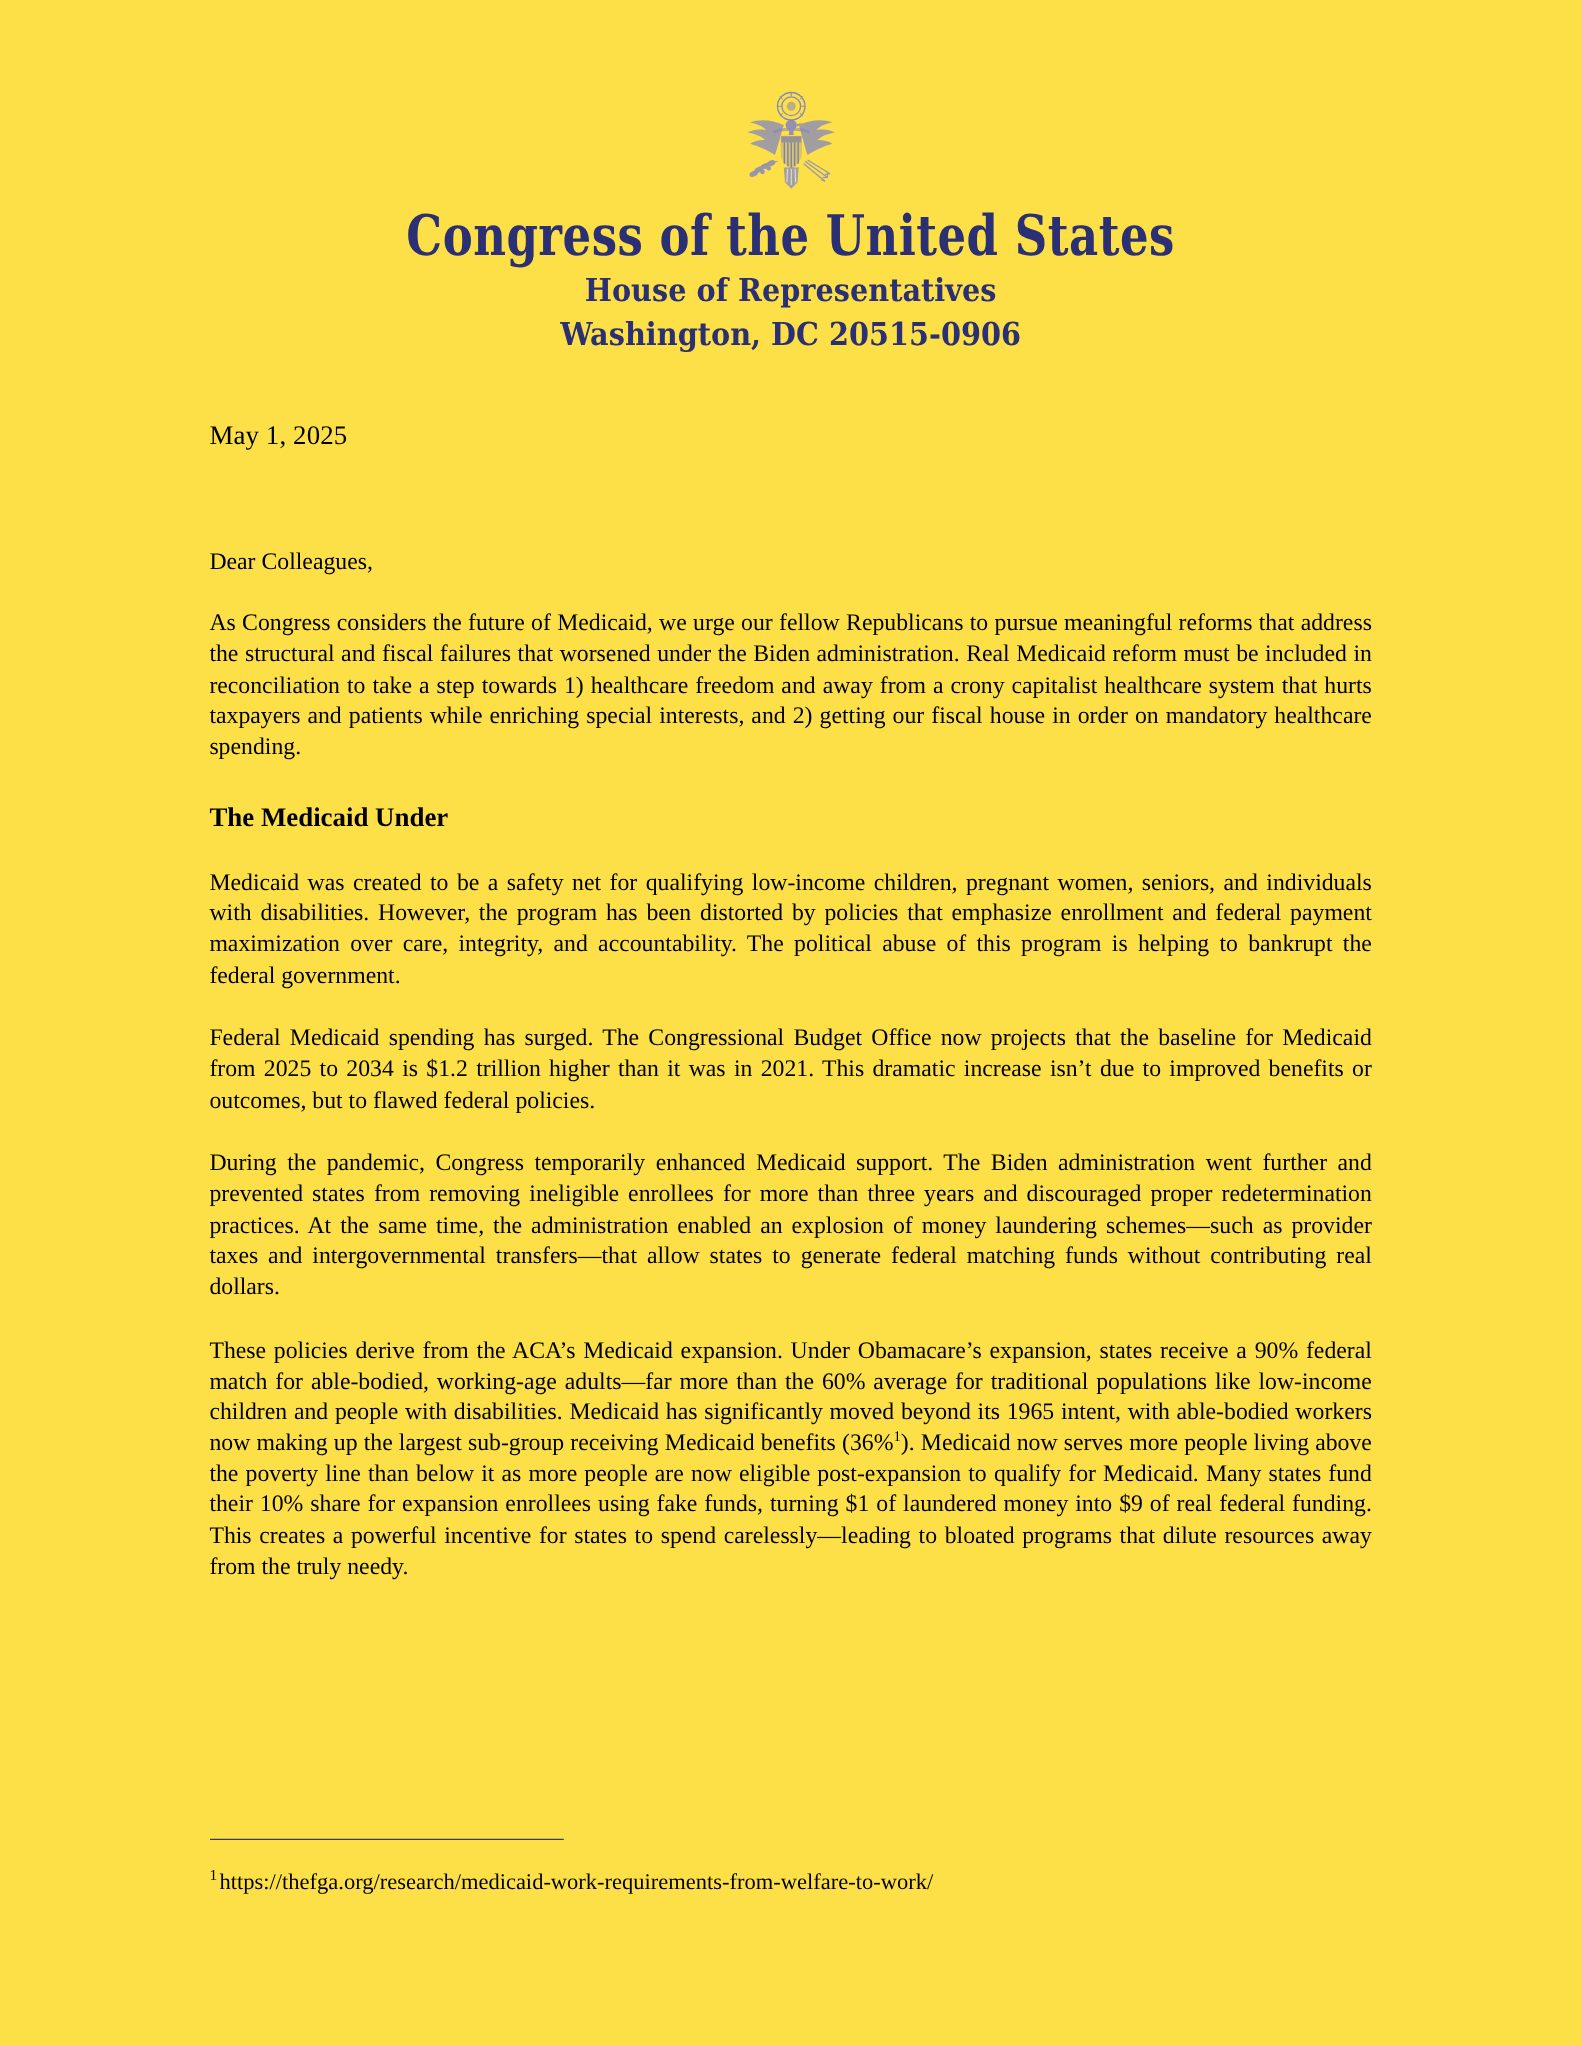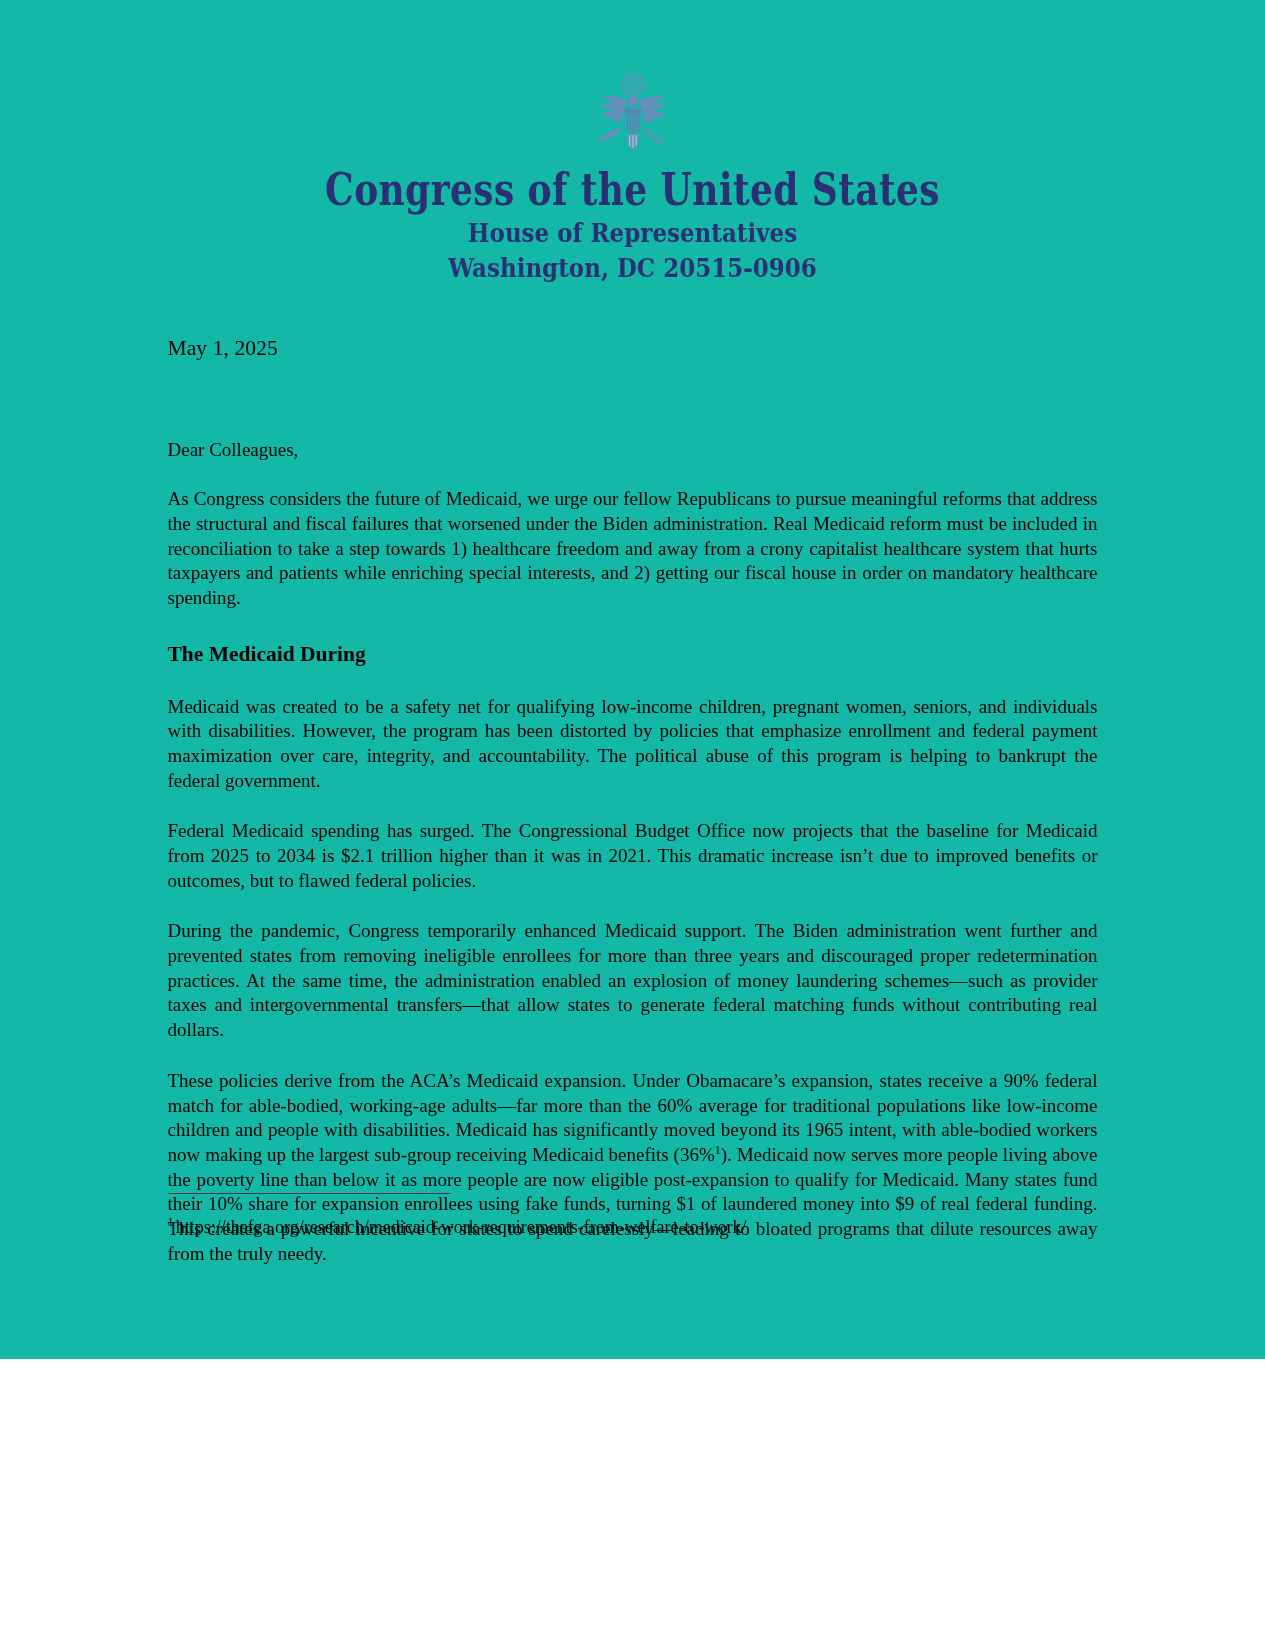--- a/index.html
+++ b/index.html
@@ -7,22 +7,22 @@
     padding: 0;
     background: #ffffff;
   }
   body {
     font-family: "Liberation Serif", "DejaVu Serif", serif;
     color: #000000;
   }
   .page {
     position: relative;
     width: 1265px;
-    height: 1359px;
-    background: #14b8a6;
+    height: 1637px;
+    background: #fde047;
     overflow: hidden;
     box-sizing: border-box;
   }
 
   
   .letterhead {
     padding-top: 72px;
     text-align: center;
   }
   .seal-wrap {
@@ -224,25 +224,25 @@
   </div>
 
   <div class="doc-body">
 
     <div class="date-line">May 1, 2025</div>
 
     <div class="salutation">Dear Colleagues,</div>
 
     <p class="para">As Congress considers the future of Medicaid, we urge our fellow Republicans to pursue meaningful reforms that address the structural and fiscal failures that worsened under the Biden administration.  Real Medicaid reform must be included in reconciliation to take a step towards 1) healthcare freedom and away from a crony capitalist healthcare system that hurts taxpayers and patients while enriching special interests, and 2) getting our fiscal house in order on mandatory healthcare spending.</p>
 
-    <h2 class="section-heading">The Medicaid During</h2>
+    <h2 class="section-heading">The Medicaid Under</h2>
 
     <p class="para">Medicaid was created to be a safety net for qualifying low-income children, pregnant women, seniors, and individuals with disabilities. However, the program has been distorted by policies that emphasize enrollment and federal payment maximization over care, integrity, and accountability. The political abuse of this program is helping to bankrupt the federal government.</p>
 
-    <p class="para">Federal Medicaid spending has surged. The Congressional Budget Office now projects that the baseline for Medicaid from 2025 to 2034 is $2.1 trillion higher than it was in 2021. This dramatic increase isn’t due to improved benefits or outcomes, but to flawed federal policies.</p>
+    <p class="para">Federal Medicaid spending has surged. The Congressional Budget Office now projects that the baseline for Medicaid from 2025 to 2034 is $1.2 trillion higher than it was in 2021. This dramatic increase isn’t due to improved benefits or outcomes, but to flawed federal policies.</p>
 
     <p class="para">
       <span>During the pandemic, Congress temporarily enhanced Medicaid support. The Biden administration went further and prevented states from removing </span><span class="i">ineligible</span><span> enrollees for more than three years and discouraged proper redetermination practices. At the same time, the administration enabled an explosion of money laundering schemes—such as provider taxes and intergovernmental transfers—that allow states to generate federal matching funds without contributing real dollars.</span>
     </p>
 
     <p class="para">
       <span>These policies derive from the ACA’s Medicaid expansion. Under Obamacare’s expansion, states receive a 90% federal match </span><span class="b">for able-bodied, working-age adults</span><span>—far more than the 60% average for traditional populations like low-income children and people with disabilities. Medicaid has significantly moved beyond its 1965 intent, with able-bodied workers now making up the largest sub-group receiving Medicaid benefits (36%</span><sup>1</sup><span>). Medicaid now serves more people living above the poverty line than below it as more people are now eligible post-expansion to qualify for Medicaid. Many states fund their 10% share for expansion enrollees using fake funds, turning $1 of laundered money into $9 of real federal funding. This creates a powerful incentive for states to spend carelessly—leading to bloated programs that dilute resources away from the truly needy.</span>
     </p>
 
   </div>

